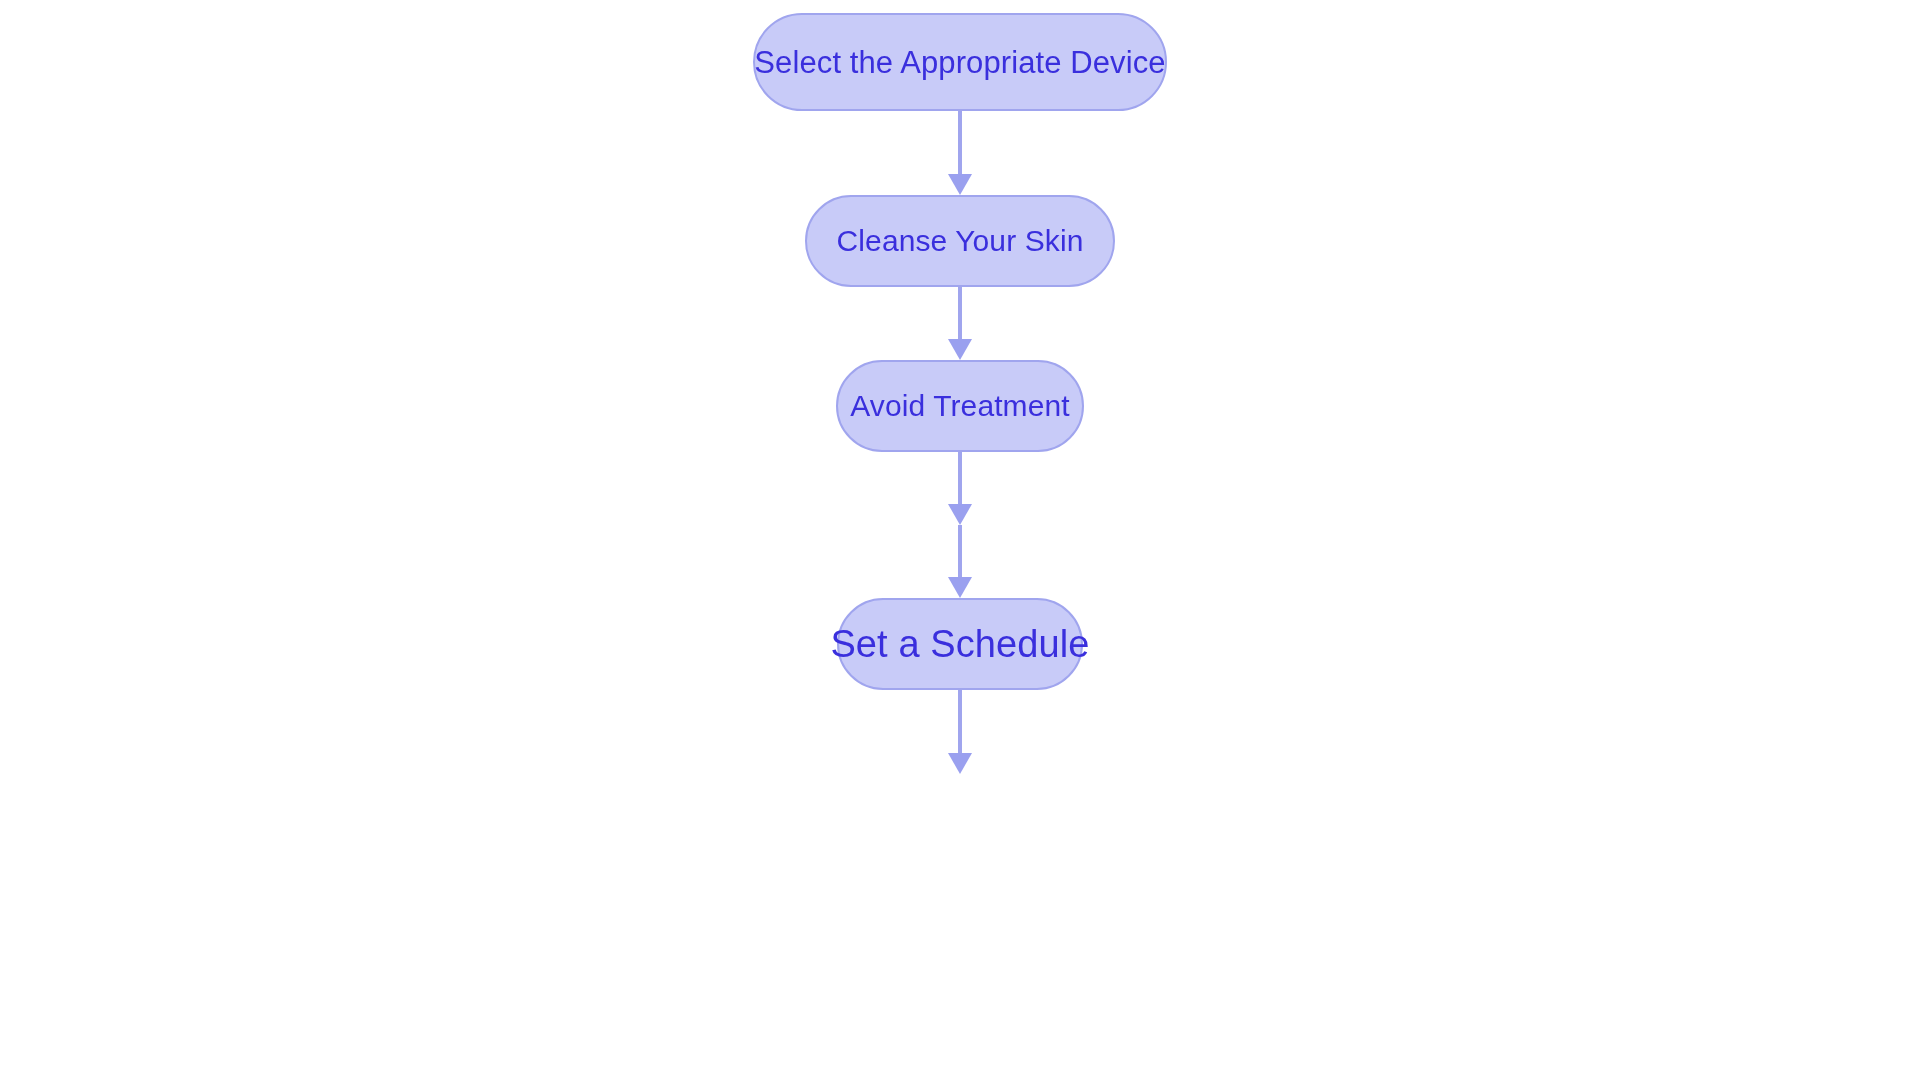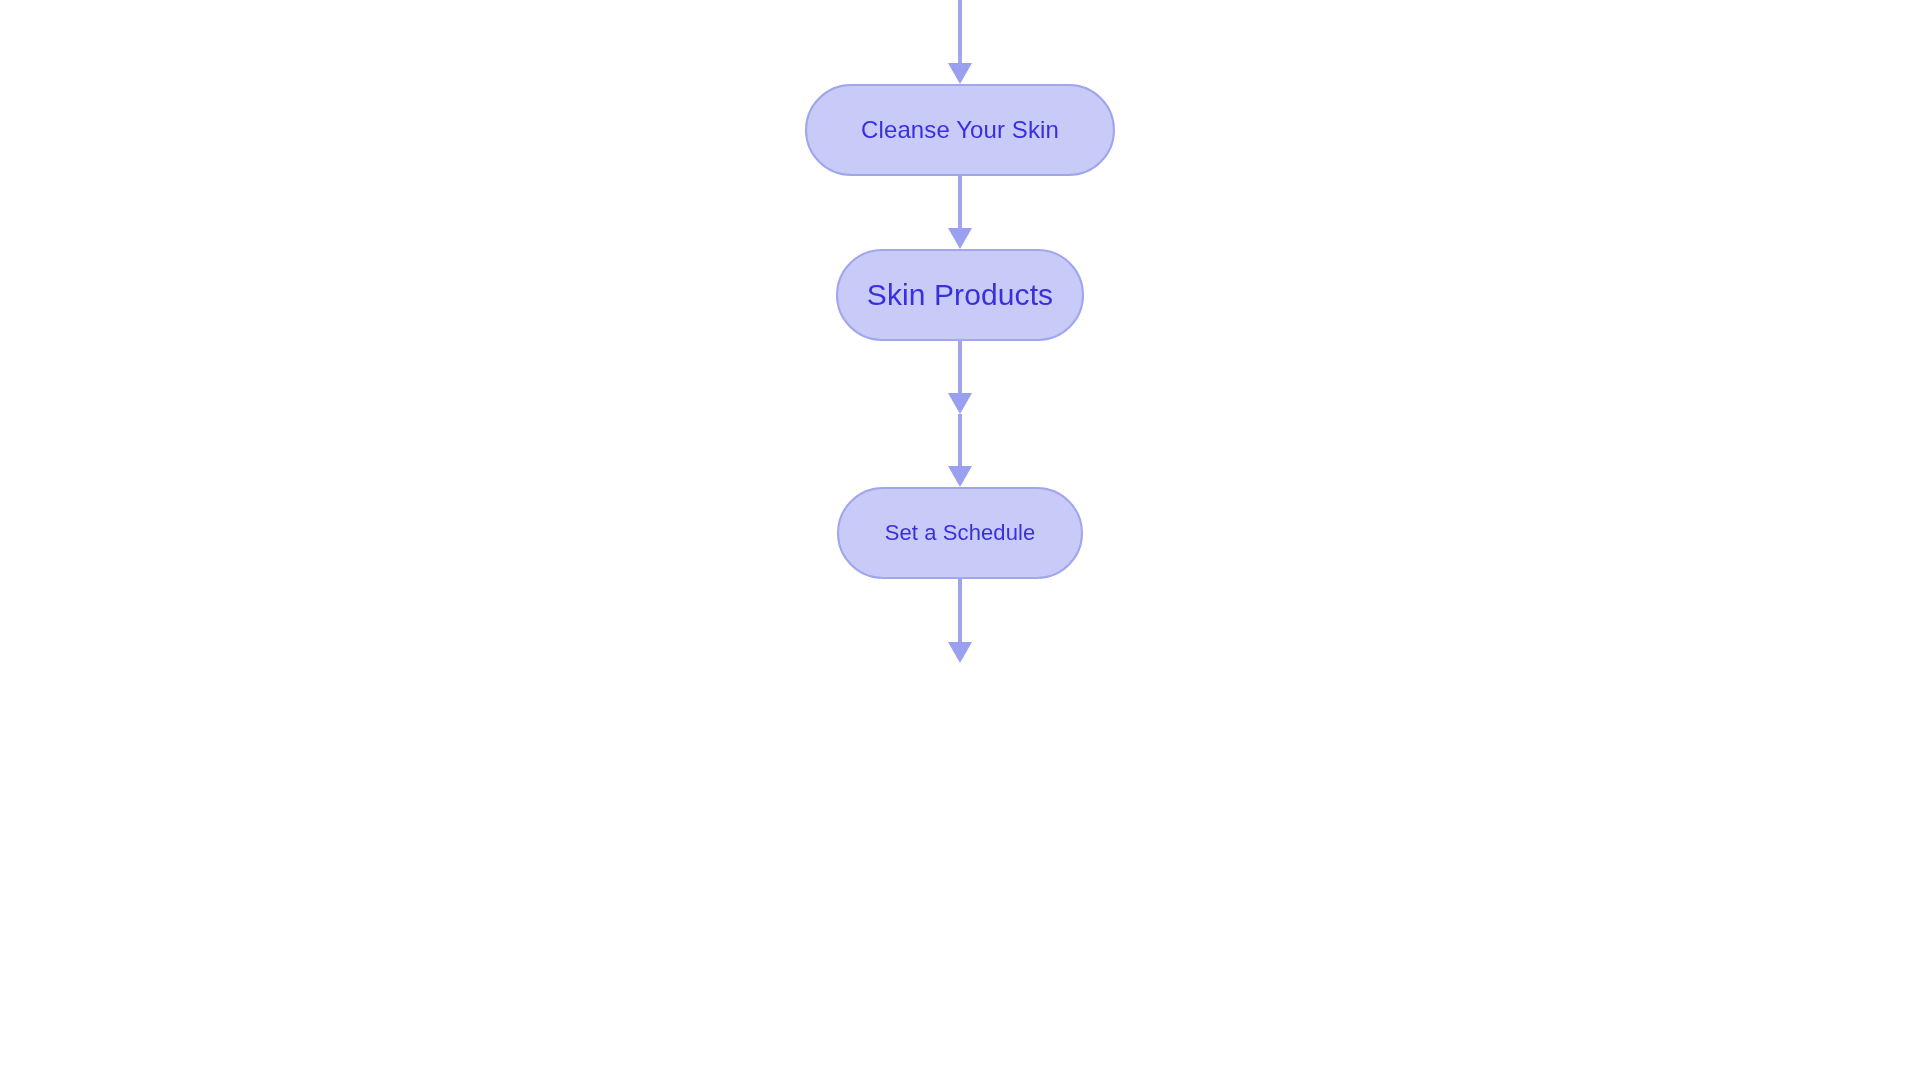--- a/index.html
+++ b/index.html
@@ -43,24 +43,24 @@
     letter-spacing: 0.1px;
   }
 
   .node-label {
     display: block;
     line-height: 1;
   }
 
   
   .n0 { width: 414px; height: 98px; font-size: 31px; margin-top: 13px; }
-  .n1 { width: 310px; height: 92px; font-size: 24px; }
+  .n1 { width: 310px; height: 92px; font-size: 30px; }
   .n2 { width: 248px; height: 92px; font-size: 30px; }
   .n3 { width: 170px; height: 88px; font-size: 30px; }
-  .n4 { width: 246px; height: 92px; font-size: 22px; }
+  .n4 { width: 246px; height: 92px; font-size: 38px; }
   .n5 { width: 404px; height: 96px; font-size: 31px; }
 
   .connector {
     position: relative;
     width: 26px;
     height: 84px;
     display: flex;
     flex-direction: column;
     align-items: center;
   }
@@ -85,37 +85,40 @@
   .c2 { height: 73px; }
   .c3 { height: 73px; }
   .c4 { height: 84px; }
 </style>
 </head>
 <body>
 
 <div id="canvas">
   <div class="flow">
 
+    <div class="node n0">
+      <span class="node-label">Select the Appropriate Device</span>
+    </div>
 
     <div class="connector c0">
       <div class="conn-line"></div>
       <div class="conn-head"></div>
     </div>
 
     <div class="node n1">
       <span class="node-label">Cleanse Your Skin</span>
     </div>
 
     <div class="connector c1">
       <div class="conn-line"></div>
       <div class="conn-head"></div>
     </div>
 
     <div class="node n2">
-      <span class="node-label">Skin Products</span>
+      <span class="node-label">Avoid Treatment</span>
     </div>
 
     <div class="connector c2">
       <div class="conn-line"></div>
       <div class="conn-head"></div>
     </div>
 
 
     <div class="connector c3">
       <div class="conn-line"></div>

